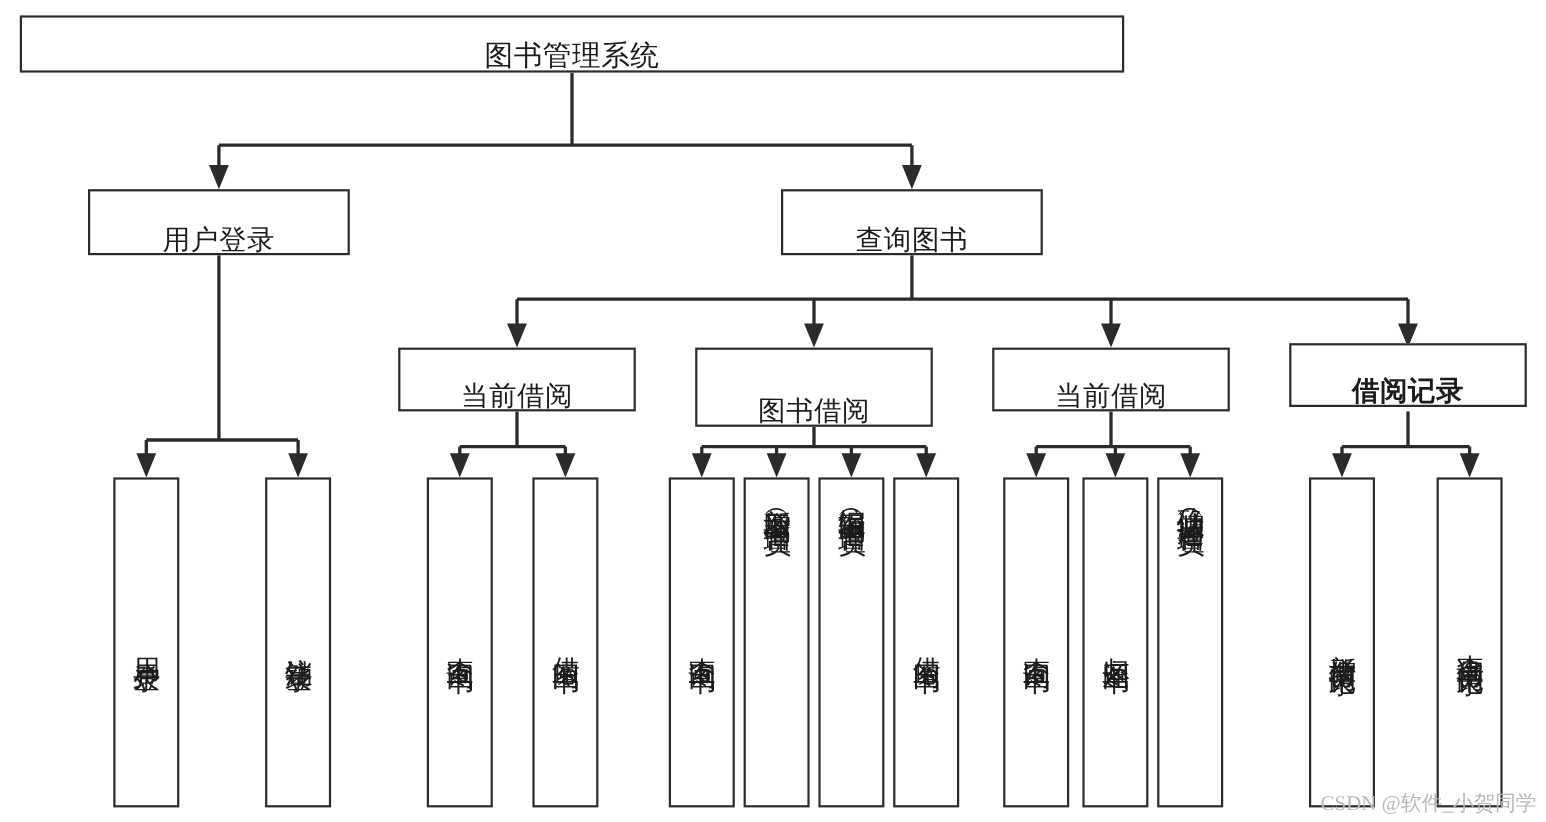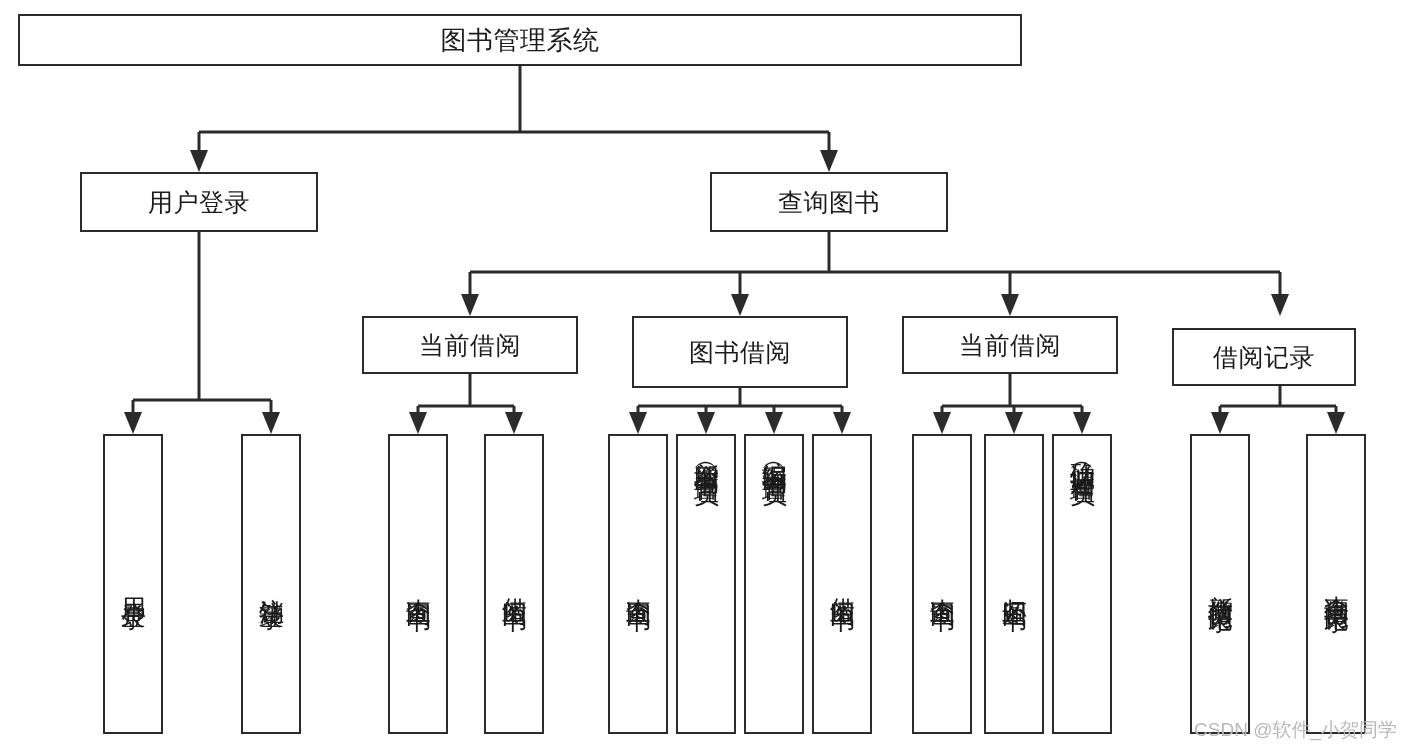--- a/index.html
+++ b/index.html
@@ -24,21 +24,21 @@
     top: 0;
     width: 1405px;
     height: 747px;
   }
   .node {
     position: absolute;
     box-sizing: border-box;
     background: #ffffff;
     border: 2px solid #2b2b2b;
     display: flex;
-    align-items: center;
+    align-items: flex-end;
     justify-content: center;
     color: #1b1b1b;
   }
   .node-label {
     display: block;
     text-align: center;
     line-height: 1.0;
     color: #1b1b1b;
   }
   
@@ -66,21 +66,21 @@
     line-height: 1.12;
     letter-spacing: 3px;
     white-space: nowrap;
   }
   #watermark {
     position: absolute;
     right: 8px;
     bottom: 4px;
     font-size: 19px;
     color: #b8b8b8;
-    font-family: Liberation Sans, sans-serif;
+    font-family: Liberation Serif, serif;
     white-space: nowrap;
     pointer-events: none;
   }
 </style>
 </head>
 <body>
 
 <div id="diagram-root">
 
   <svg id="diagram-svg" viewBox="0 0 1405 747" xmlns="http://www.w3.org/2000/svg">
@@ -155,21 +155,21 @@
 
   <div class="node horiz" id="node-l3-0" style="left: 362px; top: 316px; width: 216px; height: 58px;">
     <span class="node-label">当前借阅</span>
   </div>
   <div class="node horiz" id="node-l3-1" style="left: 632px; top: 316px; width: 216px; height: 72px;">
     <span class="node-label">图书借阅</span>
   </div>
   <div class="node horiz" id="node-l3-2" style="left: 902px; top: 316px; width: 216px; height: 58px;">
     <span class="node-label">当前借阅</span>
   </div>
-  <div class="node horiz" id="node-l3-3" style="left: 1172px; top: 328px; width: 184px; height: 58px;">
+  <div class="node horiz" id="node-l3-3" style="left: 1172px; top: 312px; width: 216px; height: 58px; font-weight: bold;">
     <span class="node-label">借阅记录</span>
   </div>
 
   <div class="node vert mid" id="node-leaf-0" style="left: 103px; top: 434px; width: 60px; height: 300px;">
     <span class="node-label">用户登录</span>
   </div>
   <div class="node vert mid" id="node-leaf-1" style="left: 241px; top: 434px; width: 60px; height: 300px;">
     <span class="node-label">注销登录</span>
   </div>
   <div class="node vert mid" id="node-leaf-2" style="left: 388px; top: 434px; width: 60px; height: 300px;">

